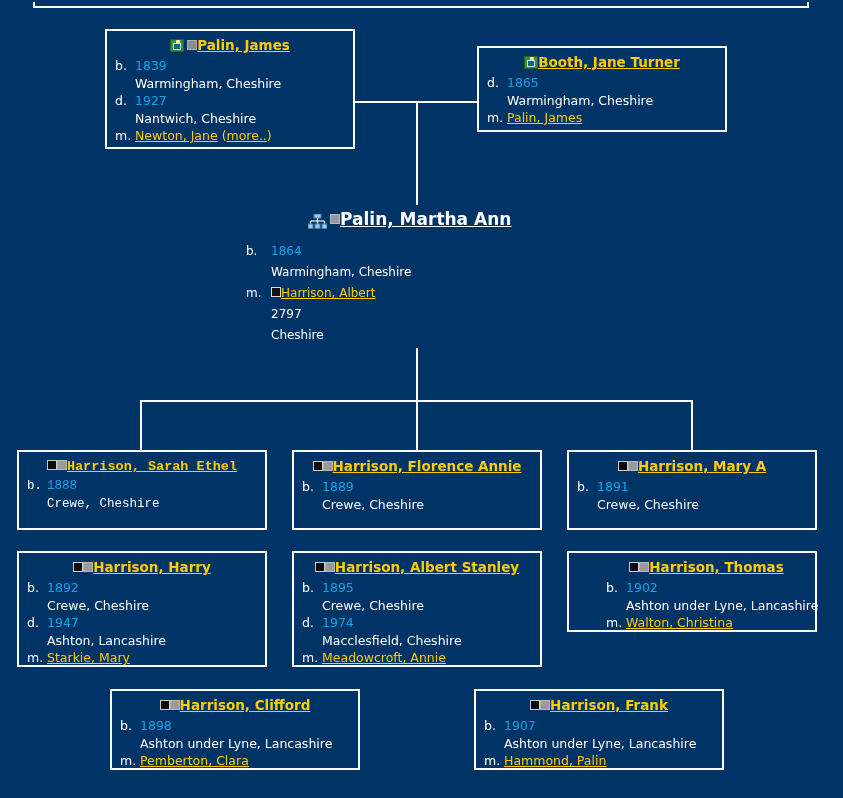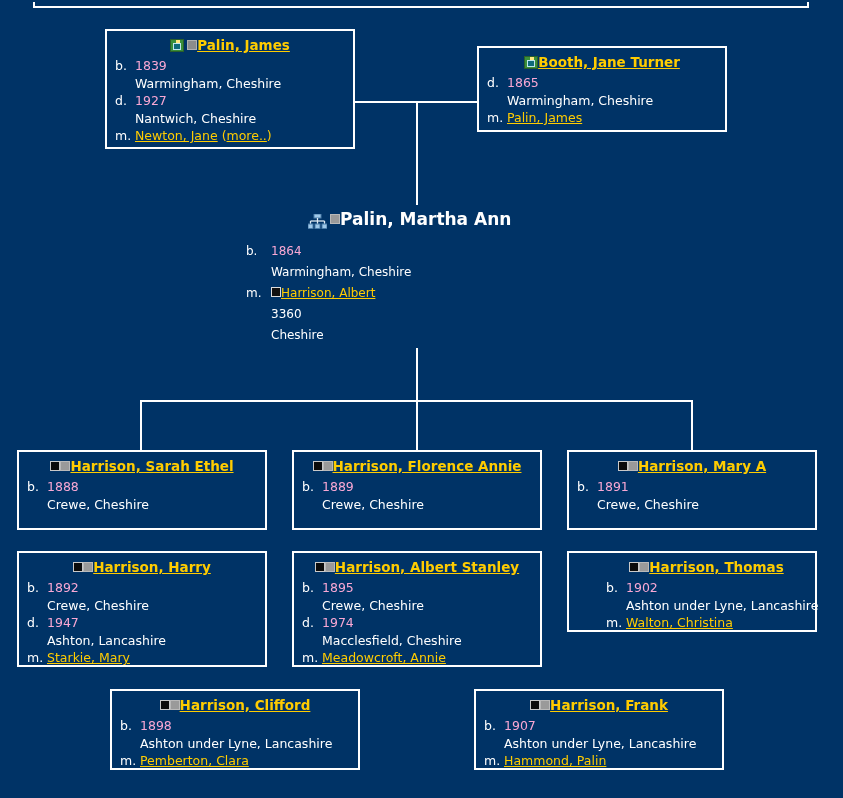--- a/index.html
+++ b/index.html
@@ -91,21 +91,21 @@
   .row {
     display: block;
     white-space: nowrap;
   }
   .rlabel {
     display: inline-block;
     width: 20px;
     color: #ffffff;
   }
   .rows.big .rlabel { width: 25px; }
-  .rval { color: #f9a8d4; }
+  .rval { color: #0ea5e9; }
   .rplace {
     display: block;
     white-space: nowrap;
     padding-left: 20px;
     color: #ffffff;
   }
   .rows.big .rplace { padding-left: 25px; }
   .link {
     color: #ffcc00;
     text-decoration: underline;
@@ -219,45 +219,45 @@
       <span class="ico photo-ico"></span><span class="pname">Booth, Jane Turner</span>
     </div>
     <div class="rows">
       <span class="row"><span class="rlabel">d.</span><span class="rval">1865</span></span>
       <span class="rplace">Warmingham, Cheshire</span>
       <span class="row"><span class="rlabel">m.</span><span class="link">Palin, James</span></span>
     </div>
   </div>
 
   <div class="focal" style="left:240px; top:208px;">
-    <div class="focal-title" style="padding-left:68px;">
+    <div class="focal-title" style="padding-left:68px;text-decoration:underline;">
       <span class="ico tree-ico">
         <svg width="19" height="15" viewBox="0 0 19 15">
           <rect x="6" y="0" width="7" height="4" fill="#9fc8e8" stroke="#4a7ca8" stroke-width="1"></rect>
           <line x1="9.5" y1="4" x2="9.5" y2="7" stroke="#dfe9f2" stroke-width="1.3"></line>
           <line x1="2.5" y1="7" x2="16.5" y2="7" stroke="#dfe9f2" stroke-width="1.3"></line>
           <line x1="2.5" y1="7" x2="2.5" y2="10" stroke="#dfe9f2" stroke-width="1.3"></line>
           <line x1="9.5" y1="7" x2="9.5" y2="10" stroke="#dfe9f2" stroke-width="1.3"></line>
           <line x1="16.5" y1="7" x2="16.5" y2="10" stroke="#dfe9f2" stroke-width="1.3"></line>
           <rect x="0" y="10" width="5" height="4.5" fill="#9fc8e8" stroke="#4a7ca8" stroke-width="1"></rect>
           <rect x="7" y="10" width="5" height="4.5" fill="#9fc8e8" stroke="#4a7ca8" stroke-width="1"></rect>
           <rect x="14" y="10" width="5" height="4.5" fill="#9fc8e8" stroke="#4a7ca8" stroke-width="1"></rect>
         </svg>
       </span><span class="icon-gap"></span><span class="ico sq sq-female"></span><span>Palin, Martha Ann</span>
     </div>
     <div class="rows big focal-rows">
       <span class="row"><span class="rlabel">b.</span><span class="rval">1864</span></span>
       <span class="rplace">Warmingham, Cheshire</span>
       <span class="row"><span class="rlabel">m.</span><span class="ico sq sq-dark" style="top:-2px;"></span><span class="link">Harrison, Albert</span></span>
-      <span class="rplace">3360</span>
+      <span class="rplace">2797</span>
       <span class="rplace">Cheshire</span>
     </div>
   </div>
 
-  <div class="pbox" style="left:17px; top:450px; width:250px; height:80px;">
+  <div class="pbox" style="left:17px; top:450px; width:250px; height:80px;font-family:Liberation Mono, monospace;">
     <div class="pbox-title">
       <span class="ico sq sq-male"></span><span class="ico sq sq-female"></span><span class="pname">Harrison, Sarah Ethel</span>
     </div>
     <div class="rows">
       <span class="row"><span class="rlabel">b.</span><span class="rval">1888</span></span>
       <span class="rplace">Crewe, Cheshire</span>
     </div>
   </div>
 
   <div class="pbox" style="left:292px; top:450px; width:250px; height:80px;">

